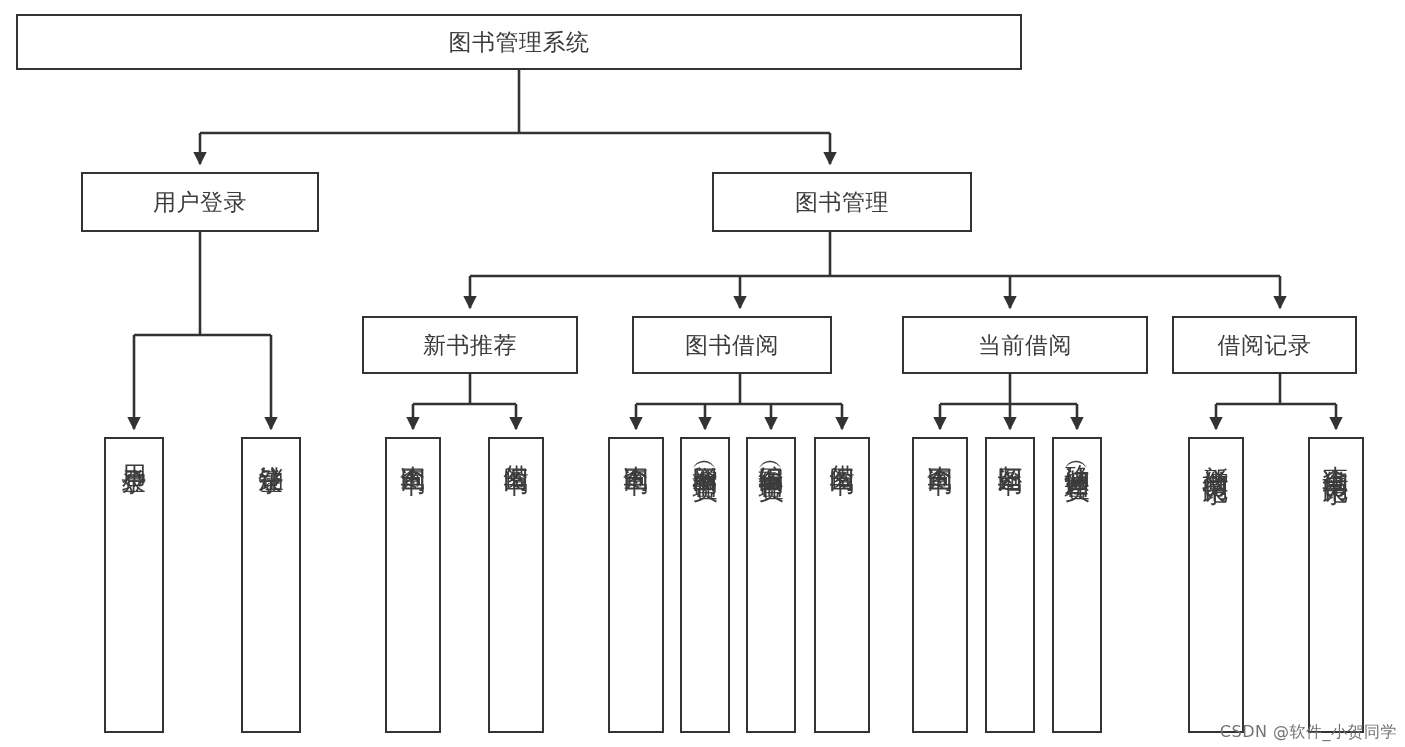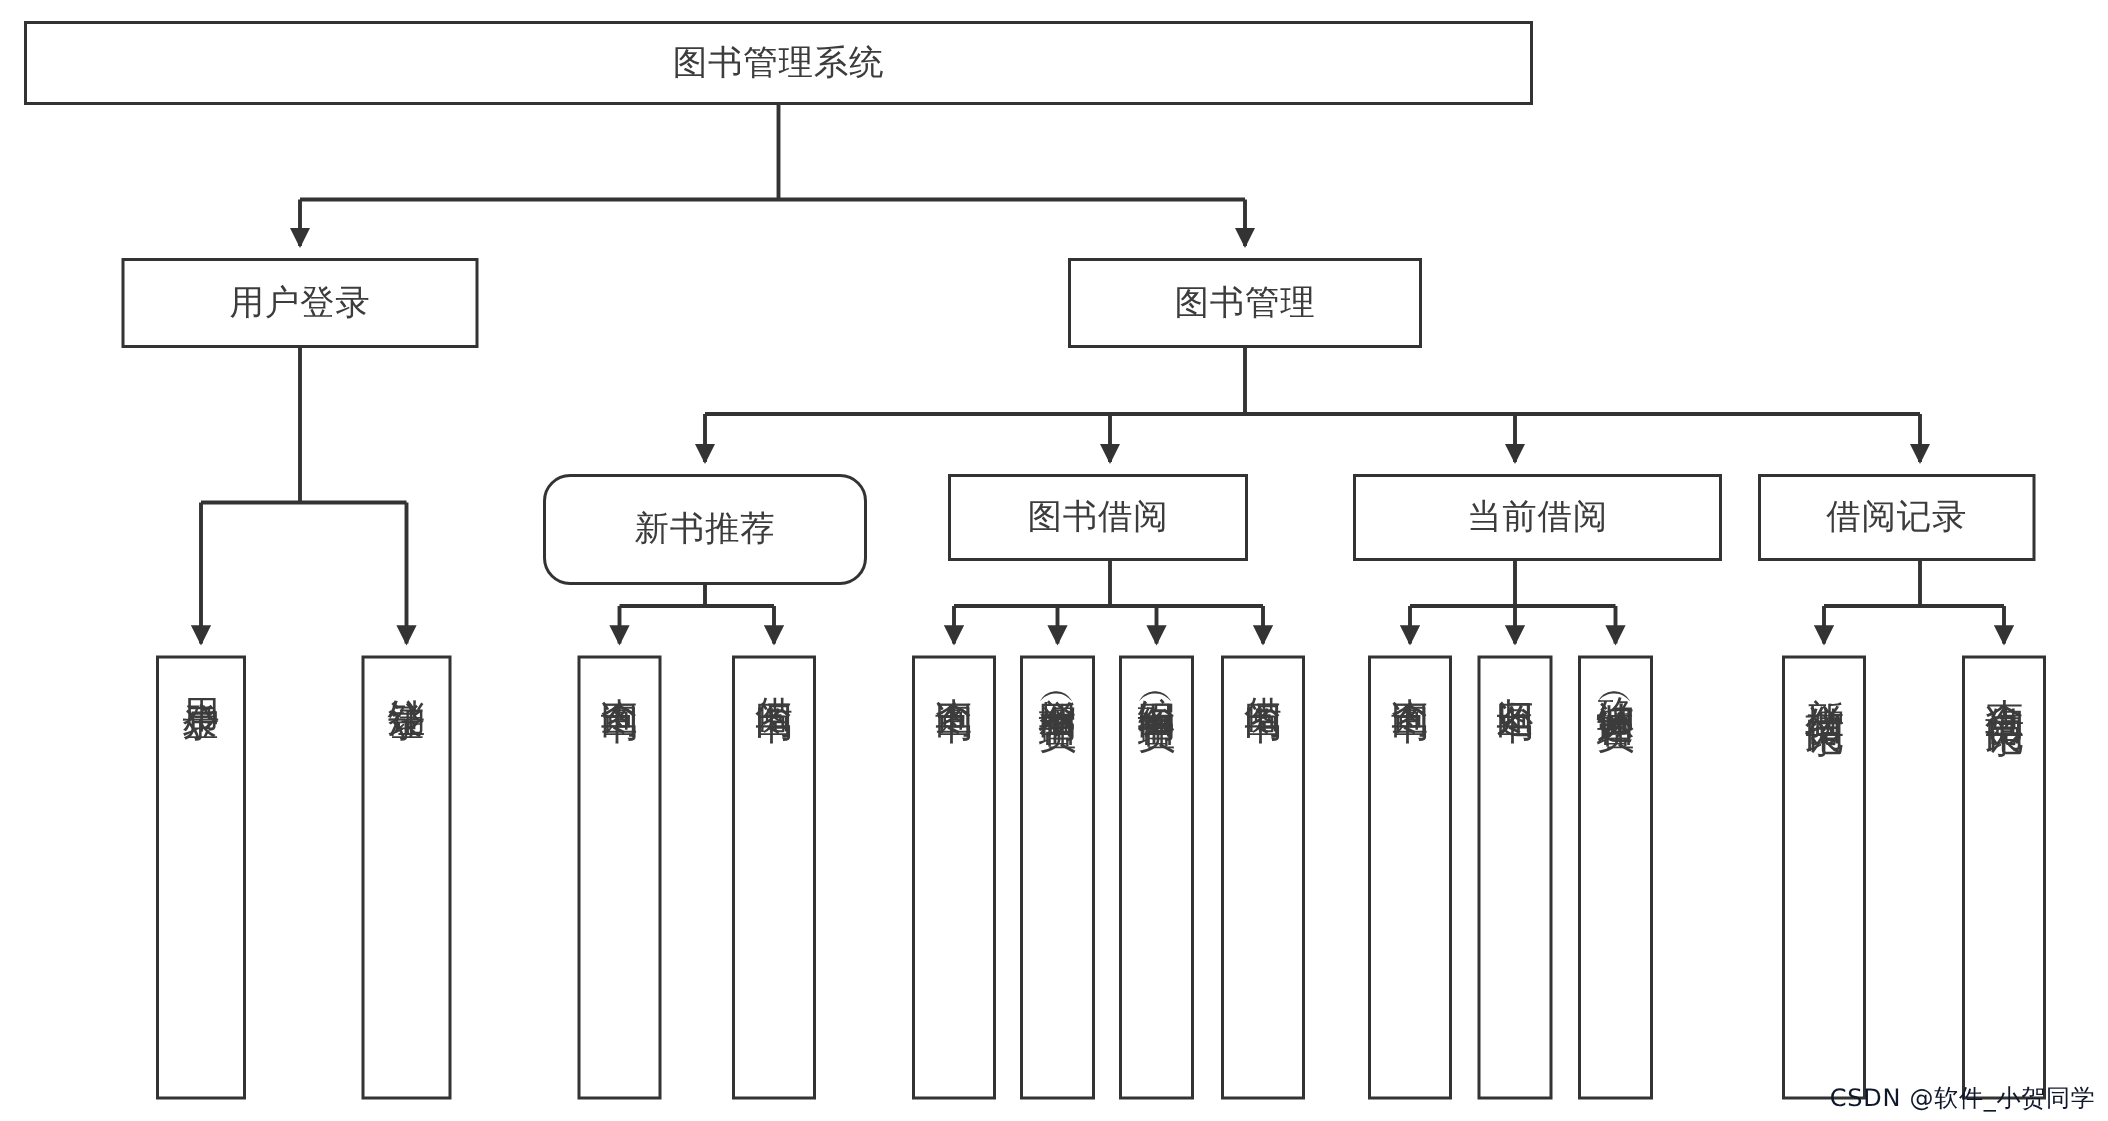--- a/index.html
+++ b/index.html
@@ -61,21 +61,21 @@
   }
   .node.vert.wide .node-label {
     font-size: 26px;
     letter-spacing: 3px;
   }
   .watermark {
     position: absolute;
     right: 8px;
     bottom: 4px;
     font-size: 16px;
-    color: #0f172a;
+    color: #737373;
     letter-spacing: 0.5px;
     white-space: nowrap;
     font-family: "DejaVu Sans", "Liberation Sans", sans-serif;
   }
 </style>
 </head>
 <body>
 
 <div id="canvas">
 
@@ -130,25 +130,25 @@
     </g>
   </svg>
 
   <div class="node horiz" style="left:16px; top:14px; width:1006px; height:56px;">
     <span class="node-label">图书管理系统</span>
   </div>
 
   <div class="node horiz" style="left:81px; top:172px; width:238px; height:60px;">
     <span class="node-label">用户登录</span>
   </div>
-  <div class="node horiz" style="left:712px; top:172px; width:236px; height:60px;">
+  <div class="node horiz" style="left:712px; top:172px; width:260px; height:60px;">
     <span class="node-label">图书管理</span>
   </div>
 
-  <div class="node horiz" style="left:362px; top:316px; width:216px; height:74px;border-radius:18px;">
+  <div class="node horiz" style="left:362px; top:316px; width:216px; height:58px;">
     <span class="node-label">新书推荐</span>
   </div>
   <div class="node horiz" style="left:632px; top:316px; width:200px; height:58px;">
     <span class="node-label">图书借阅</span>
   </div>
   <div class="node horiz" style="left:902px; top:316px; width:246px; height:58px;">
     <span class="node-label">当前借阅</span>
   </div>
   <div class="node horiz" style="left:1172px; top:316px; width:185px; height:58px;">
     <span class="node-label">借阅记录</span>

